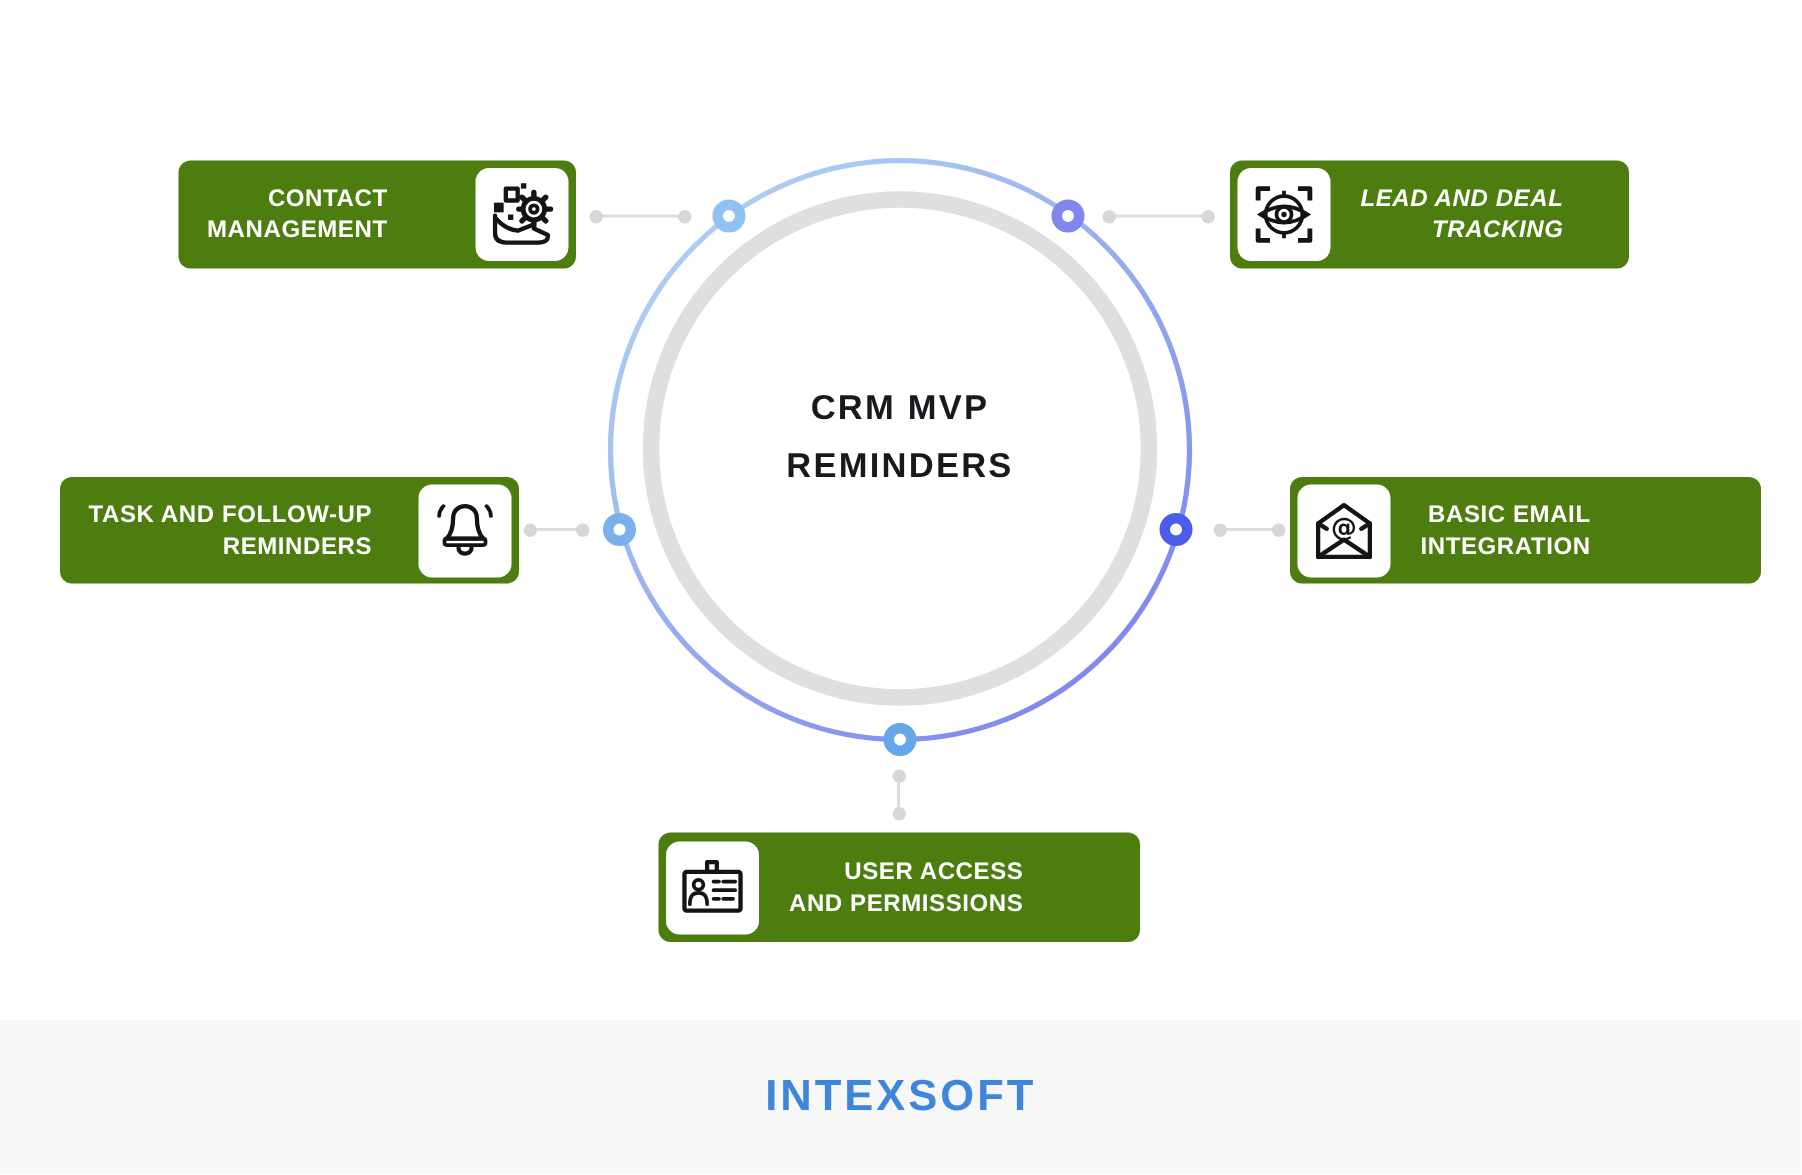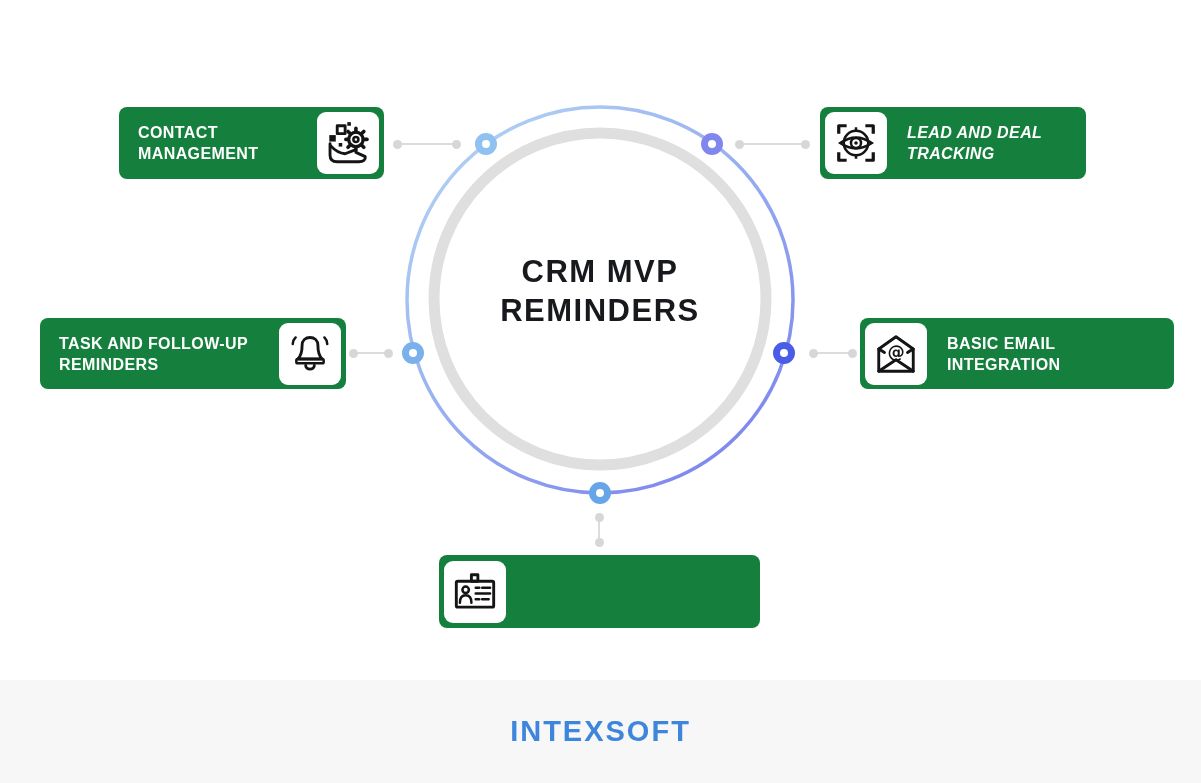--- a/index.html
+++ b/index.html
@@ -10,21 +10,21 @@
     background: #ffffff;
     overflow: hidden;
     font-family: "Liberation Sans", sans-serif;
   }
   .rings-svg { position: absolute; left: 0; top: 0; pointer-events: none; }
 
   .center-title {
     position: absolute;
     left: 400px; top: 252px; width: 400px;
     text-align: center;
-    font-size: 31px;
+    font-size: 23px;
     font-weight: 800;
     letter-spacing: 1.5px;
     line-height: 39px;
     color: #17191D;
   }
 
   
   .cline { position: absolute; background: #DCDCDC; }
   .cdot  { position: absolute; width: 9px; height: 9px; border-radius: 50%; background: #D7D7D7; }
 
@@ -38,25 +38,26 @@
   }
   .node-tl { border: 7px solid #90C2F1; }
   .node-tr { border: 7px solid #8186EF; }
   .node-l  { border: 7px solid #7AB0EC; }
   .node-r  { border: 7px solid #4A5CE8; }
   .node-b  { border: 7px solid #66A5E8; }
 
   
   .box {
     position: absolute;
-    background: #15803d;
+    background: #4d7c0f;
     border-radius: 8px;
     display: flex;
     align-items: center;
     color: #ffffff;
+    text-align: right;
   }
   .box-label {
     font-size: 16px;
     font-weight: 700;
     letter-spacing: 0.4px;
     line-height: 21px;
     text-transform: uppercase;
   }
   .label-left  { margin-left: 19px; margin-right: 10px; }
   .label-after-icon { margin-left: 15px; margin-right: 12px; }
@@ -219,19 +220,23 @@
       <svg width="46" height="46" viewBox="0 0 64 64">
         <g stroke="#141414" fill="none" stroke-width="4" stroke-linecap="round" stroke-linejoin="round">
           <rect x="6" y="17" width="52" height="36" rx="2"></rect>
           <rect x="27" y="8" width="9" height="9"></rect>
           <circle cx="19" cy="29" r="4.5" stroke-width="3.5"></circle>
           <path d="M11,47 C11,39 14,36.5 19,36.5 C24,36.5 27,39 27,47" stroke-width="3.5"></path>
           <path d="M33,26 h5 M42,26 h11 M33,34 h20 M33,42 h5 M42,42 h9" stroke-width="3.5"></path>
         </g>
       </svg>
     </div>
+    <div class="box-label label-after-icon">
+      <div>USER ACCESS</div>
+      <div>AND PERMISSIONS</div>
+    </div>
   </div>
 
   <div class="footer">
     <div class="logo-text">INTEXSOFT</div>
   </div>
 
 </div>
 
 </body></html>

